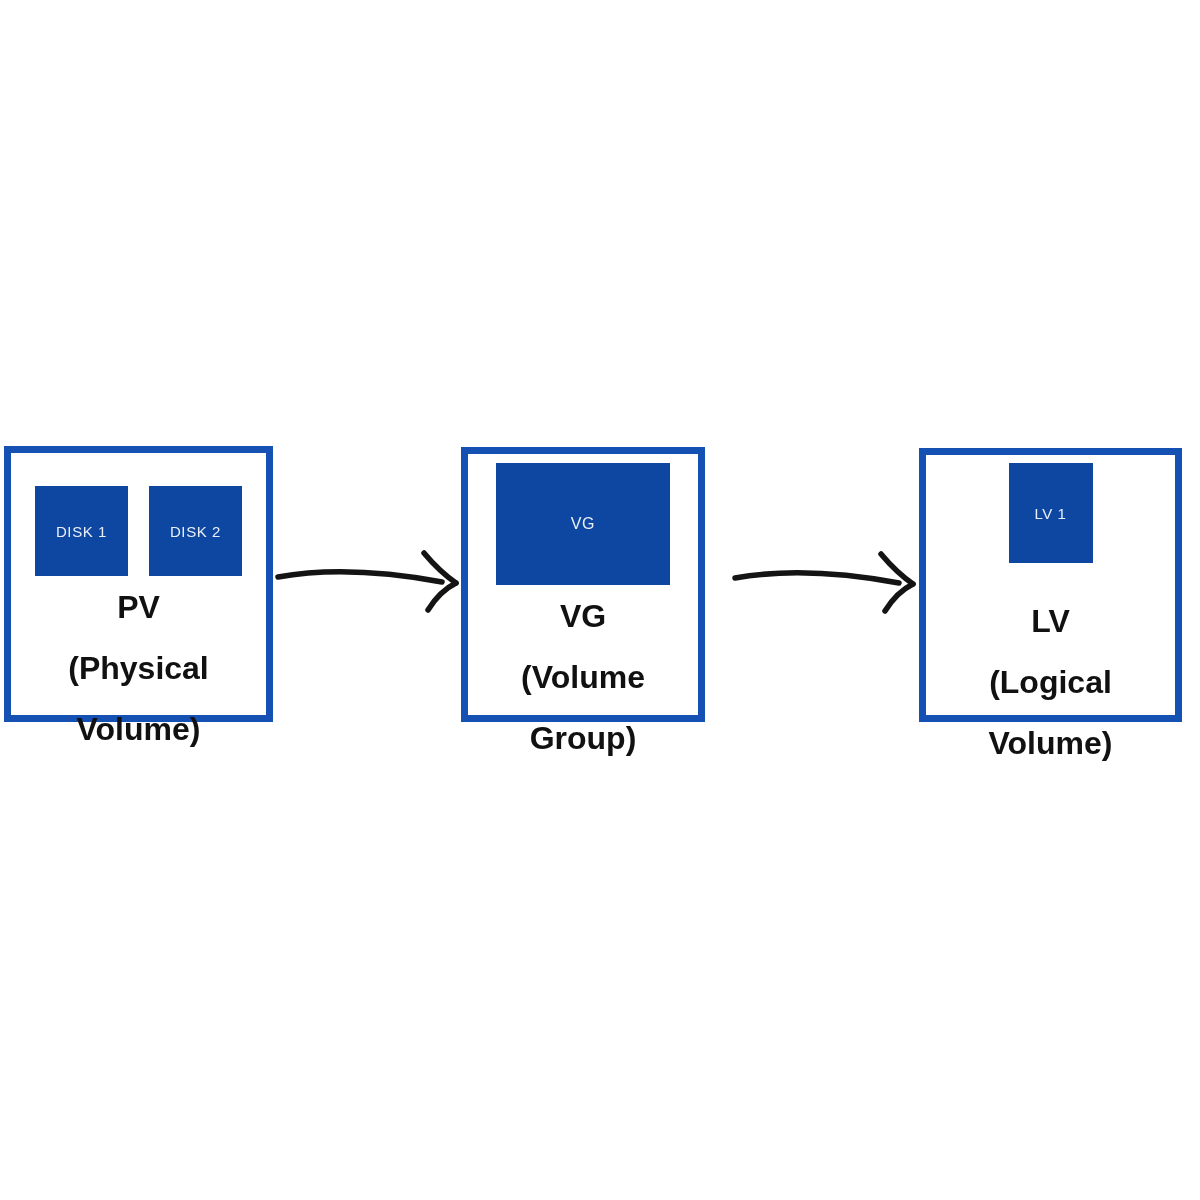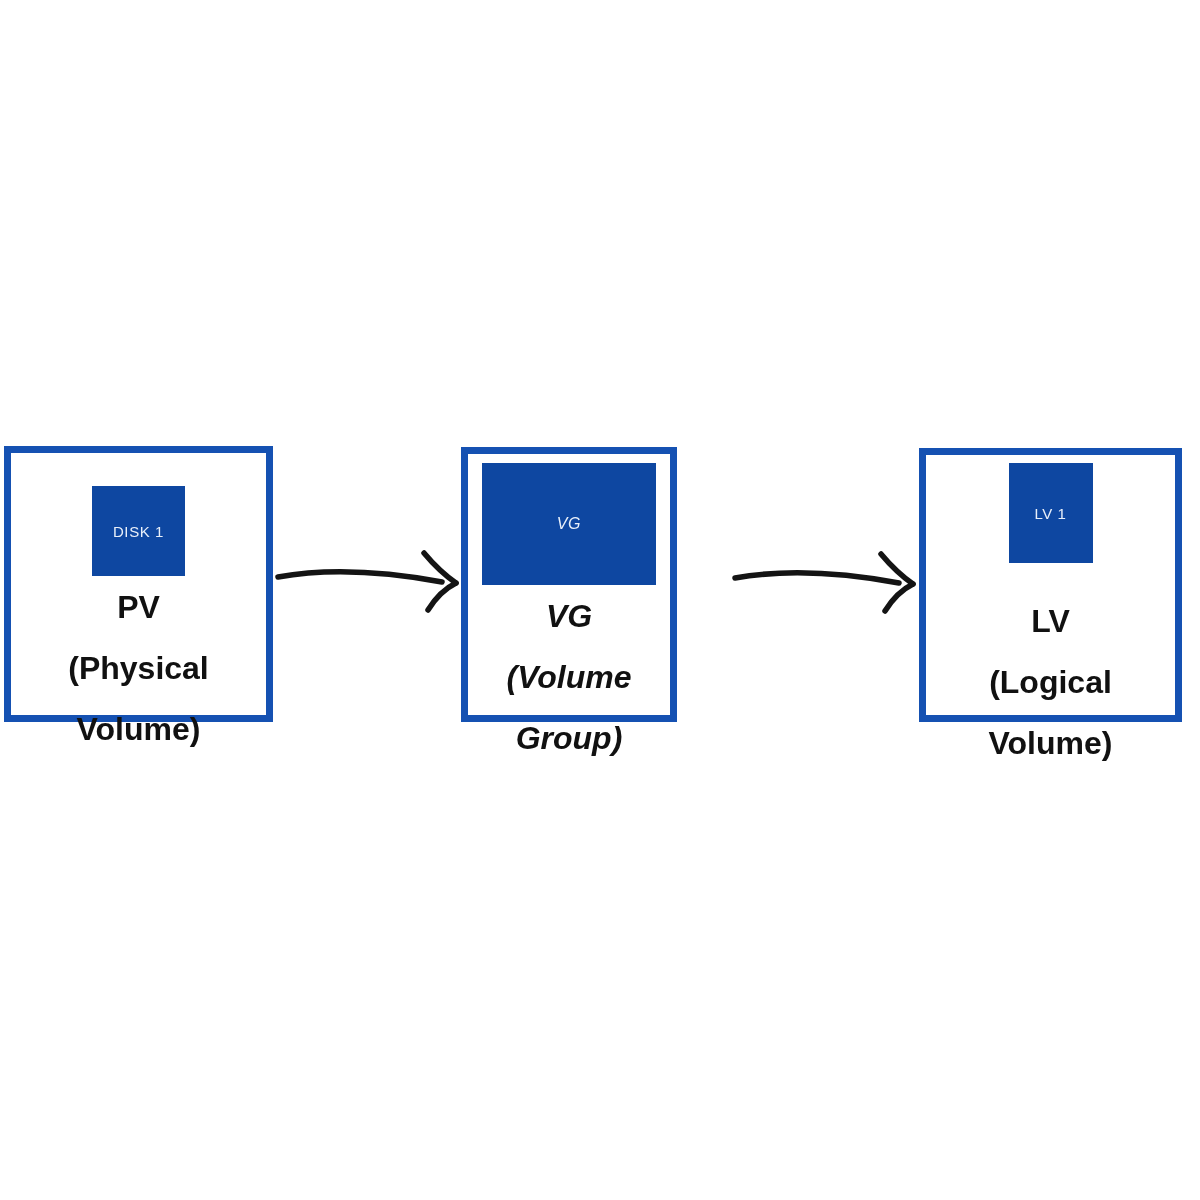--- a/index.html
+++ b/index.html
@@ -20,21 +20,21 @@
   }
   .canvas{position:relative;width:1200px;height:1200px;}
 
   .stage-box{
     position:absolute;
     background:#ffffff;
     border:7px solid var(--primary-blue);
     display:flex;flex-direction:column;align-items:center;
   }
   .box-pv{left:4px;top:446px;width:269px;height:276px;}
-  .box-vg{left:461px;top:447px;width:216px;height:275px;font-style:italic;}
+  .box-vg{left:461px;top:447px;width:244px;height:275px;}
   .box-lv{left:919px;top:448px;width:263px;height:274px;}
 
   .blocks{display:flex;justify-content:center;}
   .box-pv .blocks{margin-top:33px;gap:21px;align-items:center;}
   .box-vg .blocks{margin-top:9px;}
   .box-lv .blocks{margin-top:8px;gap:8px;}
 
   .block{
     background:var(--fill-blue);
     color:var(--block-label-color);
@@ -70,20 +70,23 @@
 </head>
 <body>
 
 <div class="canvas">
 
   <section class="stage-box box-pv">
     <div class="blocks">
       <div class="block disk-rect">
         <span>DISK 1</span>
       </div>
+      <div class="block disk-rect">
+        <span>DISK 2</span>
+      </div>
     </div>
     <div class="caption">PV
 (Physical
 Volume)</div>
   </section>
 
   <svg class="arrow arrow-1" width="190" height="70" viewBox="0 0 190 70" aria-hidden="true">
     <path d="M6,33 C45,26 100,25 170,38"></path>
     <path d="M152,9 C162,21 174,32 184,39"></path>
     <path d="M156,66 C164,53 174,44 184,39"></path>

